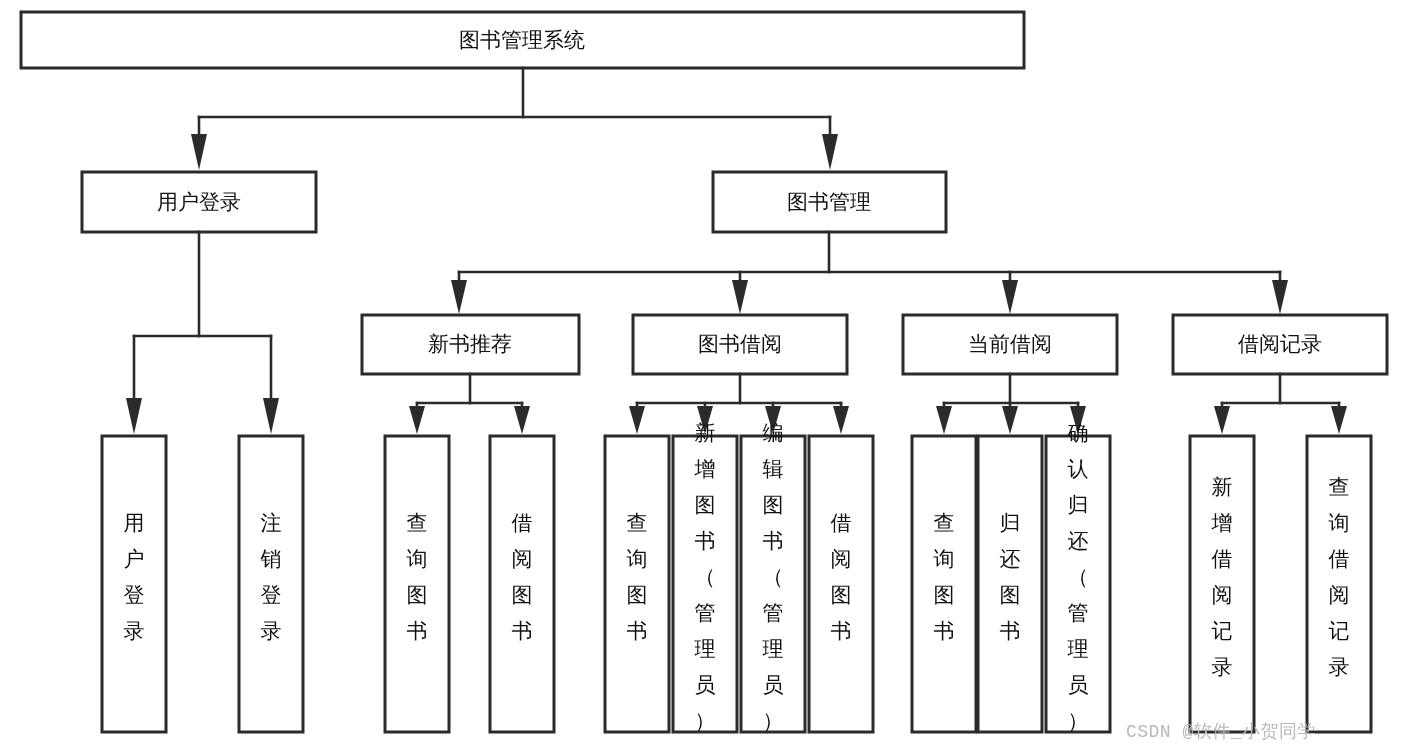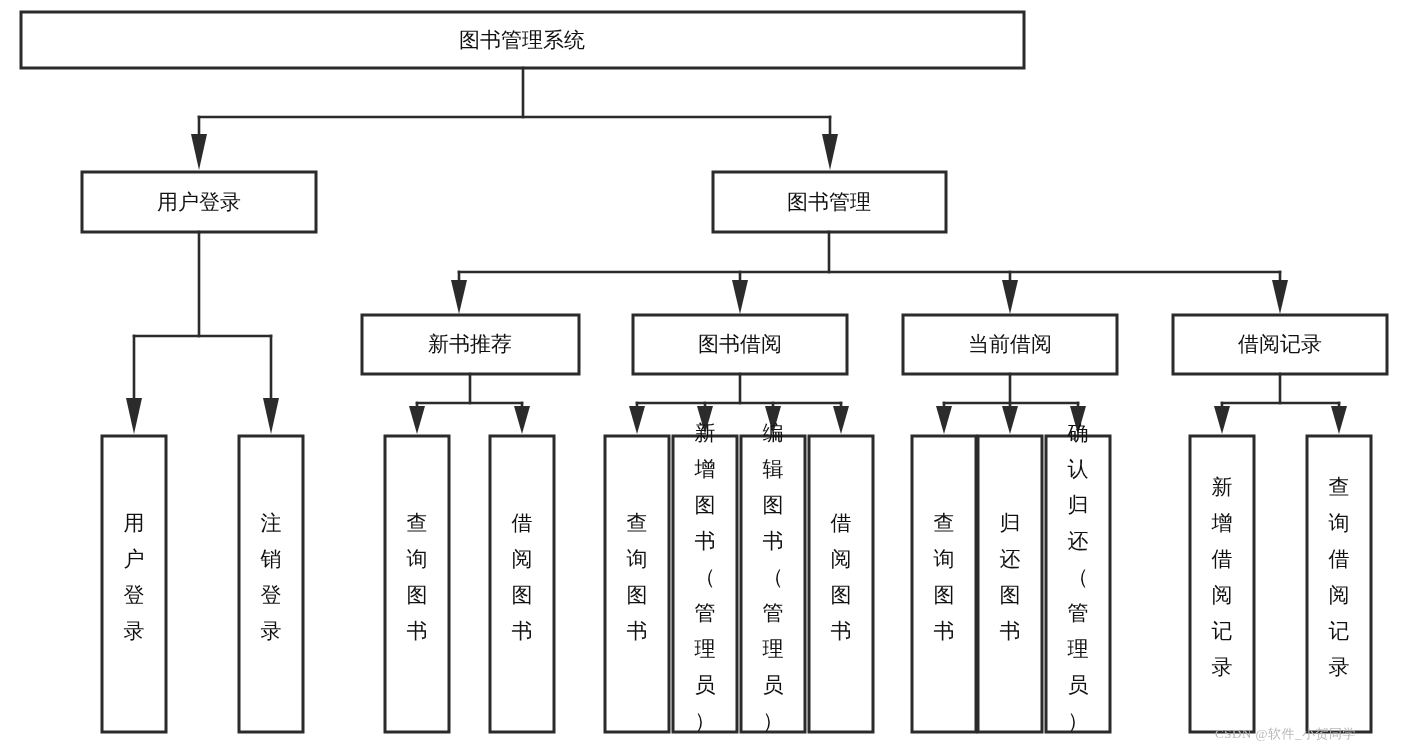--- a/index.html
+++ b/index.html
@@ -11,21 +11,20 @@
     width: 1405px;
     height: 747px;
     font-family: "DejaVu Sans", "Liberation Sans", sans-serif;
     overflow: hidden;
   }
   #diagram-root {
     position: relative;
     width: 1324px;
     height: 747px;
     background: #ffffff;
-    padding-left: 40px;
   }
   svg#tree-canvas {
     position: absolute;
     left: 0;
     top: 0;
     width: 1405px;
     height: 747px;
     display: block;
   }
   .node-box {
@@ -53,22 +52,22 @@
   .node-label-vertical {
     font-family: "DejaVu Sans", "Liberation Sans", sans-serif;
     fill: #111111;
     font-size: 21px;
     text-anchor: middle;
   }
   .watermark {
     position: absolute;
     right: 8px;
     bottom: 4px;
-    font-family: Liberation Serif, serif;
-    font-size: 13px;
+    font-family: Liberation Mono, monospace;
+    font-size: 18px;
     color: #b9b9b9;
     white-space: nowrap;
     letter-spacing: 0.5px;
   }
 </style>
 </head>
 <body>
 
 <div id="diagram-root">
 

